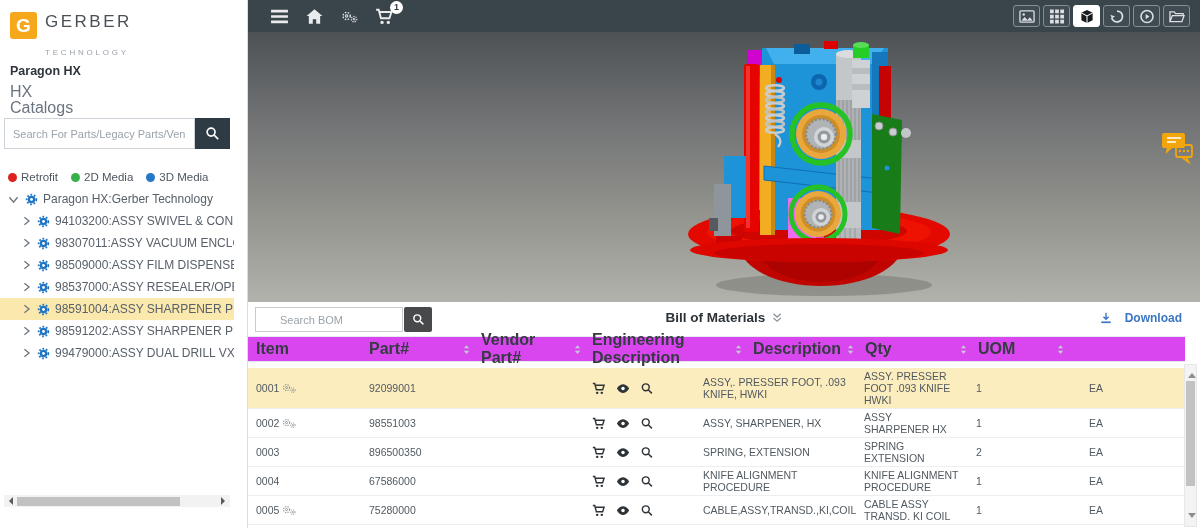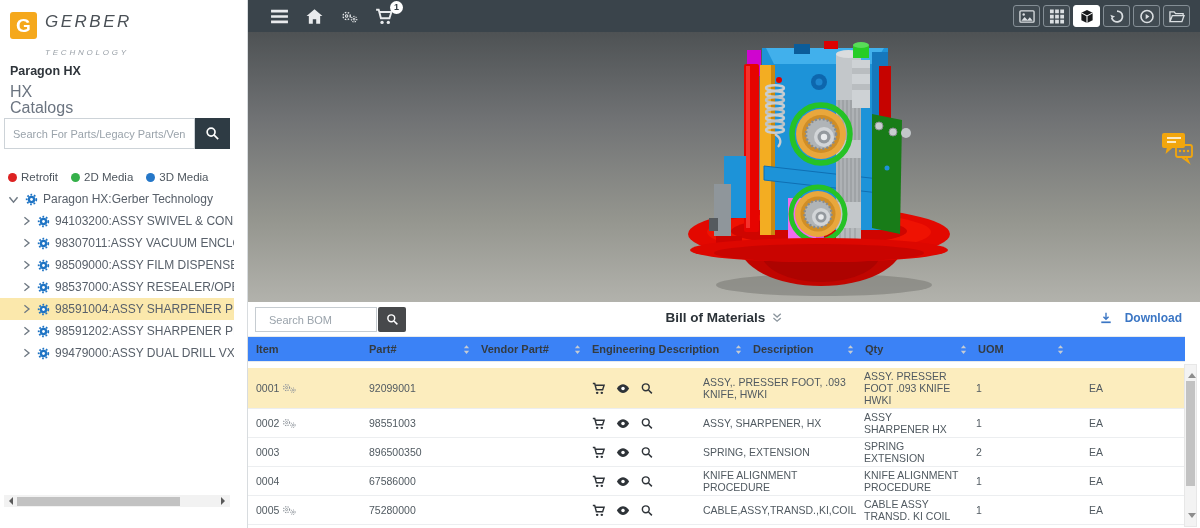--- a/index.html
+++ b/index.html
@@ -7,21 +7,21 @@
   .app {
     position: relative; width: 1200px; height: 528px; background:#fff;
     font-family: "Liberation Sans", sans-serif; overflow: hidden;
   }
   svg { display:block; }
 
   
   .sidebar { position:absolute; left:0; top:0; width:248px; height:528px; background:#fff; border-right:1px solid #d8dcdf; }
   .logo { position:absolute; left:10px; top:12px; display:flex; align-items:flex-start; }
   .logo-box { width:27px; height:27px; background:#f5a81c; border-radius:3px; color:#fff; font-weight:bold; font-size:19px; display:flex; align-items:center; justify-content:center; }
-  .logo-text { margin-left:8px;font-style:italic; }
+  .logo-text { margin-left:8px; }
   .logo-name { font-size:17px; letter-spacing:2.5px; color:#4a5056; }
   .logo-tag { font-size:8px; letter-spacing:2.8px; color:#9aa1a8; margin-top:16px; }
   .product-title { position:absolute; left:10px; top:64px; font-size:12.5px; font-weight:bold; color:#2f353b; }
   .crumb { position:absolute; left:10px; top:84px; font-size:16px; color:#6b7480; line-height:16px; }
   .crumb div { cursor:pointer; }
 
   .side-search { position:absolute; left:4px; top:118px; display:flex; }
   .side-search input { width:191px; height:31px; border:1px solid #cdd3d8; padding:0 8px; font-size:11px; color:#444; outline:none; }
   .side-search input::placeholder { color:#9aa3ab; }
   .side-search button { width:35px; height:31px; background:#2e3b44; border:none; color:#fff; display:flex; align-items:center; justify-content:center; cursor:pointer; }
@@ -58,30 +58,30 @@
   .tb-btn svg { width:16px; height:15px; }
 
   .viewer { position:relative; height:270px; background:linear-gradient(180deg,#4e5254 0%,#707274 32%,#95968f 70%,#b2b2ac 100%); overflow:hidden; }
   .model-svg { position:absolute; left:428px; top:6px; width:290px; height:262px; cursor:grab; }
   .chat { position:absolute; right:5px; top:96px; width:40px; height:42px; color:#f2a60e; cursor:pointer; }
 
   
   .bom { position:absolute; top:302px; left:0; width:952px; height:226px; background:#fff; }
   .bom-bar { position:relative; height:34px; }
   .bom-search { position:absolute; left:7px; top:5px; display:flex; }
-  .bom-search input { width:122px; height:25px; border:1px solid #c6ccd1; padding:0 13px; font-size:11px; color:#444; outline:none; }
+  .bom-search input { width:148px; height:25px; border:1px solid #c6ccd1; padding:0 24px; font-size:11px; color:#444; outline:none; }
   .bom-search input::placeholder { color:#9aa3ab; }
   .bom-search button { width:28px; height:25px; background:#47494b; border:none; color:#fff; display:flex; align-items:center; justify-content:center; border-radius:2px; margin-left:1px; cursor:pointer; }
   .bom-search button svg { width:13px; height:13px; }
   .bom-title { position:absolute; left:50%; top:8px; transform:translateX(-50%); font-size:13.5px; font-weight:bold; color:#2b3238; display:flex; align-items:center; gap:6px; }
   .dbl-chev { width:11px; height:11px; color:#8b959d; cursor:pointer; }
   .download { position:absolute; right:18px; top:9px; color:#3b76c4; font-size:12px; font-weight:bold; display:flex; align-items:center; gap:13px; cursor:pointer; }
   .download svg { width:12px; height:12px; }
 
-  .thead { display:flex; height:26px; width:937px; background:#3b82f6; border-top:1px solid #e7eaec; border-bottom:1px solid #e7eaec; font-size:11px; font-weight:bold; color:#343b41; align-items:center; }
+  .thead { display:flex; height:26px; width:937px; background:#d946ef; border-top:1px solid #e7eaec; border-bottom:1px solid #e7eaec; font-size:16px; font-weight:bold; color:#343b41; align-items:center; }
   .th { display:flex; align-items:center; justify-content:space-between; padding-left:8px; height:100%; align-items:center; cursor:pointer; }
   .sort { width:7px; height:11px; color:#c6ccd2; margin-right:3px; flex:none; }
   .c-item{width:113px;} .c-part{width:112px;} .c-vendor{width:111px;} .c-action{width:111px;}
   .c-eng{width:161px;} .c-desc{width:112px;} .c-qty{width:113px;} .c-uom{width:97px;}
 
   .tbody { padding-top:6px; width:936px; }
   .trow { display:flex; align-items:center; border-bottom:1px solid #eceef0; font-size:10.5px; color:#515a61; min-height:25px; padding:2px 0; }
   .trow.hl { background:#fcedbe; }
   .cell { padding-left:8px; flex:none; }
   .cell.c-eng, .cell.c-desc { line-height:12px; padding-right:8px; }

